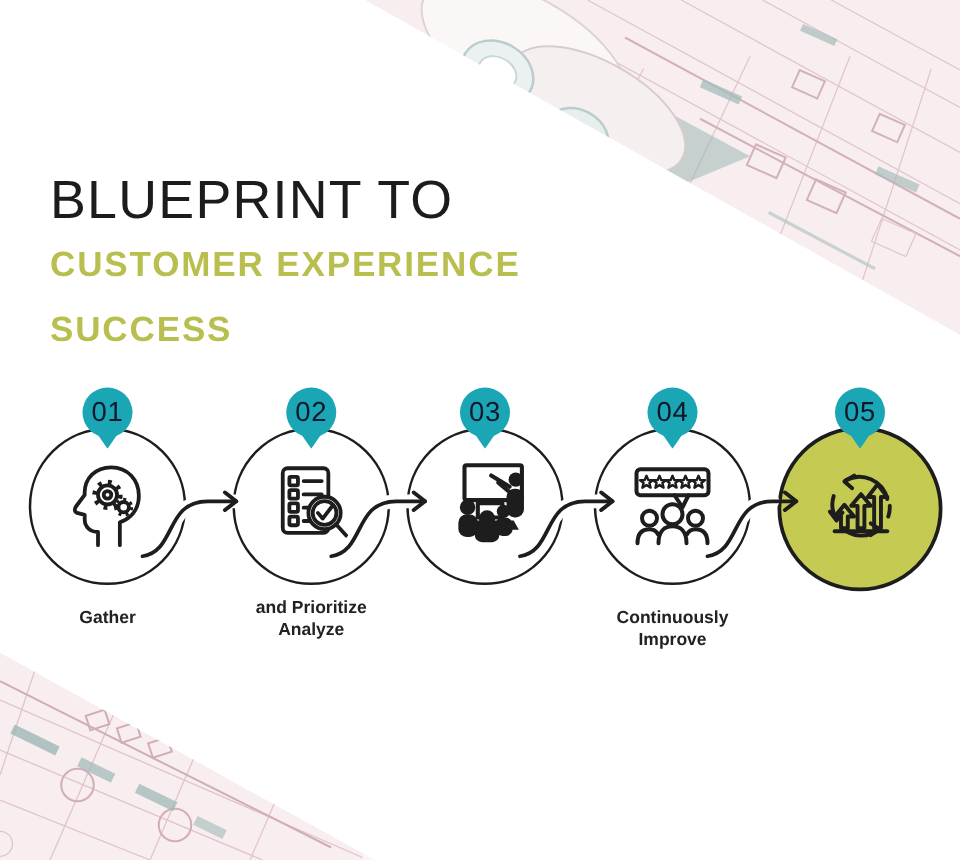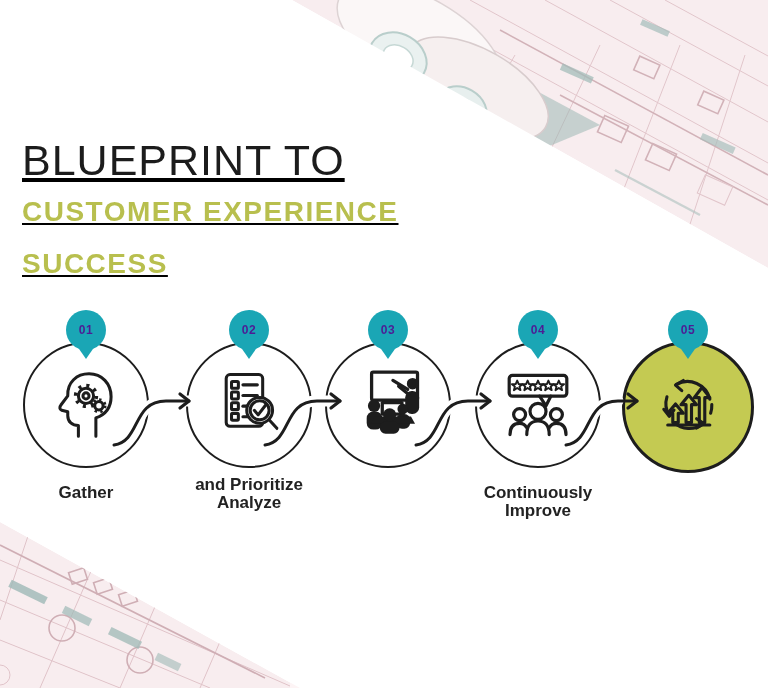--- a/index.html
+++ b/index.html
@@ -17,21 +17,21 @@
   body{background:#e8e8e8;font-family:"Liberation Sans",sans-serif;}
   .canvas{
     position:relative;width:768px;height:688px;background:#ffffff;overflow:hidden;
     font-family:"Liberation Sans",sans-serif;
   }
   .bg-svg{position:absolute;pointer-events:none;}
   .bg-tr{left:0;top:0;}
   .bg-bl{left:0;top:500px;}
 
   
-  .title-block{position:absolute;left:22px;top:134px;line-height:52px;white-space:nowrap;text-decoration:underline;}
+  .title-block{position:absolute;left:40px;top:134px;line-height:52px;white-space:nowrap;}
   .title-line1{font-size:43px;font-weight:300;color:var(--title-black);letter-spacing:1px;}
   .title-line2,.title-line3{
     font-size:28px;font-weight:700;color:var(--accent-green);letter-spacing:1.5px;
   }
 
   
   .step{position:absolute;top:305px;width:150px;height:260px;}
   .step-1{left:11px;} .step-2{left:174px;} .step-3{left:313px;} .step-4{left:463px;} .step-5{left:613px;}
   .big-circle{
     position:absolute;left:12px;top:37px;width:126px;height:126px;border-radius:50%;
@@ -44,24 +44,24 @@
   .badge{
     position:absolute;left:50%;top:5px;transform:translateX(-50%);
     width:40px;height:40px;border-radius:50%;background:var(--accent-teal);
     display:flex;align-items:center;justify-content:center;z-index:3;
   }
   .badge::after{
     content:"";position:absolute;bottom:-9px;left:50%;transform:translateX(-50%);
     width:18px;height:13px;background:var(--accent-teal);
     clip-path:polygon(0 0,100% 0,50% 100%);
   }
-  .badge-num{font-size:12px;font-weight:700;color:#4c1d95;letter-spacing:.5px;}
+  .badge-num{font-size:22px;font-weight:400;color:#0f172a;letter-spacing:.5px;}
   .step-label{
     position:absolute;left:0;top:179px;width:150px;text-align:center;
-    font-size:17px;font-weight:700;color:var(--label-ink);line-height:18px;
+    font-size:14px;font-weight:700;color:var(--label-ink);line-height:18px;
   }
   .step-label.three-line{top:171px;}
   .step-label span{display:block;}
 
   .icon{display:block;}
   .ic-stroke{stroke:var(--ink);fill:none;stroke-width:4;stroke-linecap:round;stroke-linejoin:round;}
   .ic-fill{fill:var(--ink);stroke:none;}
 
   
   .connector-layer{position:absolute;left:0;top:0;z-index:4;pointer-events:none;}

